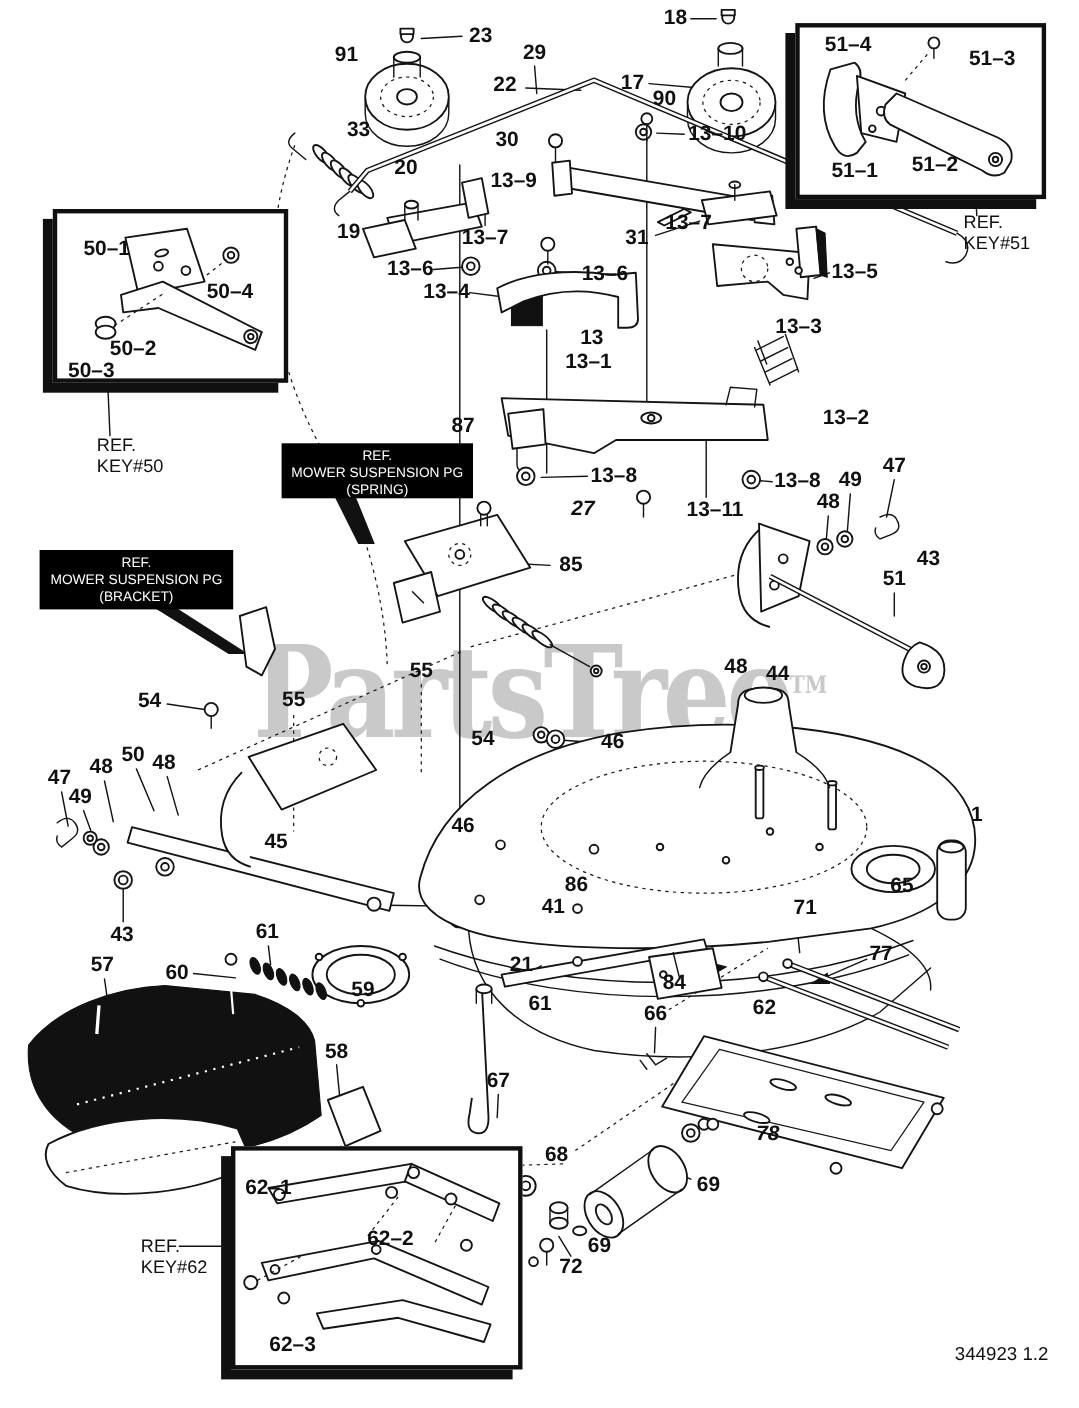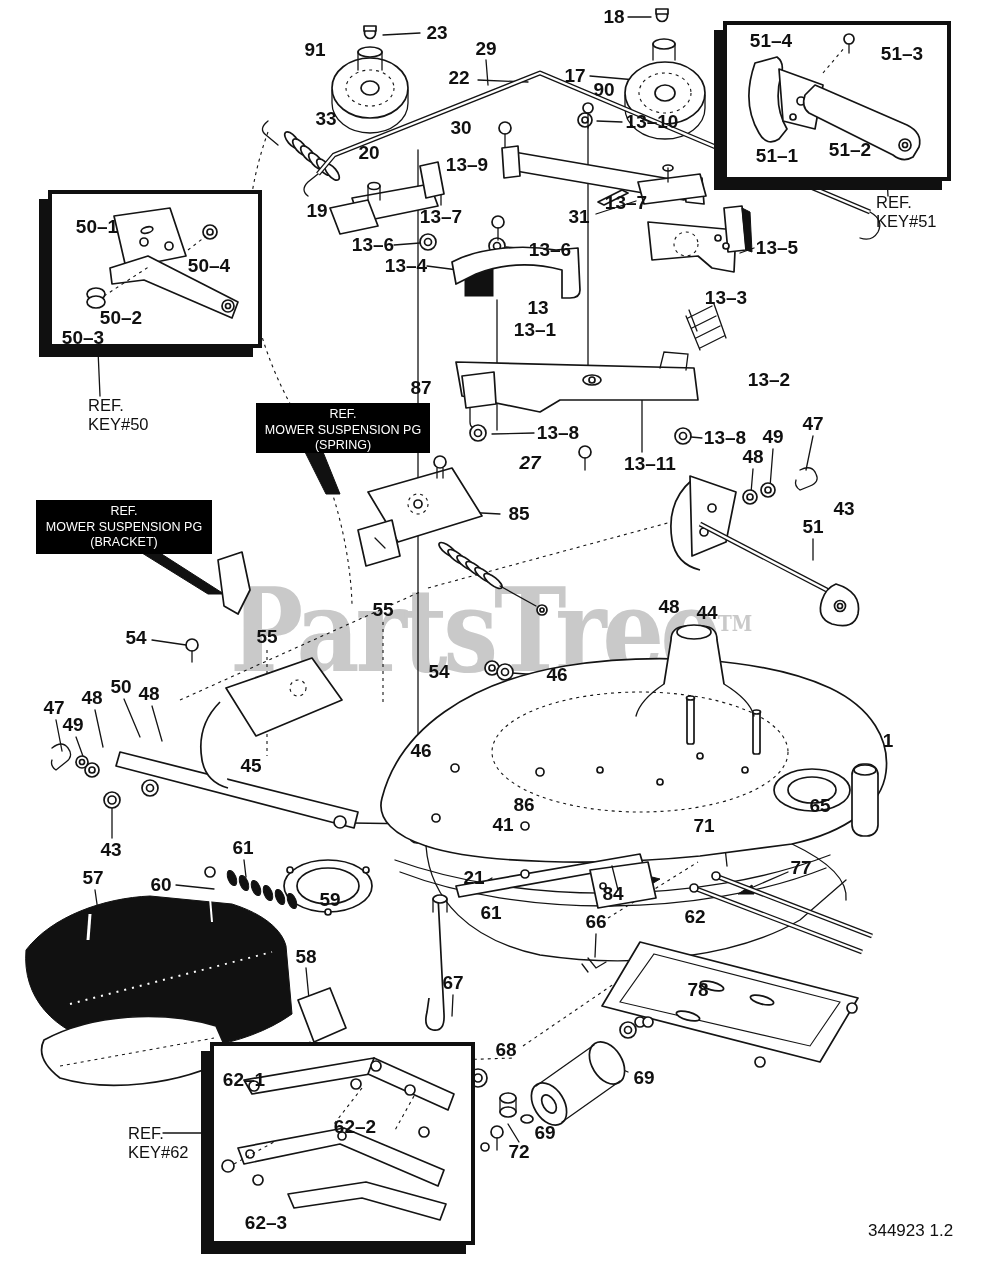--- a/index.html
+++ b/index.html
@@ -478,35 +478,35 @@
       <span class="callout" style="left: 149px; top: 694px;">48</span>
       <span class="callout" style="left: 92px; top: 698px;">48</span>
       <span class="callout" style="left: 54px; top: 708px;">47</span>
       <span class="callout" style="left: 73px; top: 725px;">49</span>
       <span class="callout" style="left: 251px; top: 766px;">45</span>
       <span class="callout" style="left: 421px; top: 751px;">46</span>
       <span class="callout" style="left: 111px; top: 850px;">43</span>
       <span class="callout" style="left: 243px; top: 848px;">61</span>
       <span class="callout" style="left: 888px; top: 741px;">1</span>
       <span class="callout" style="left: 820px; top: 806px;">65</span>
-      <span class="callout" style="left: 704px; top: 826px;">71</span>
+      <span class="callout" style="left: 732px; top: 826px;">71</span>
       <span class="callout" style="left: 801px; top: 868px; text-align: center;">77</span>
       <span class="callout" style="left: 524px; top: 805px; text-align: center;">86</span>
       <span class="callout" style="left: 503px; top: 825px;">41</span>
       <span class="callout" style="left: 93px; top: 878px;">57</span>
       <span class="callout" style="left: 161px; top: 885px;">60</span>
       <span class="callout" style="left: 330px; top: 900px;">59</span>
       <span class="callout" style="left: 474px; top: 878px;">21</span>
       <span class="callout" style="left: 491px; top: 913px;">61</span>
       <span class="callout" style="left: 613px; top: 894px;">84</span>
       <span class="callout" style="left: 596px; top: 922px;">66</span>
       <span class="callout" style="left: 695px; top: 917px;">62</span>
       <span class="callout" style="left: 306px; top: 957px;">58</span>
       <span class="callout" style="left: 453px; top: 983px;">67</span>
-      <span class="callout" style="left: 698px; top: 990px;">78</span>
+      <span class="callout" style="left: 698px; top: 1031px; font-style: italic;">78</span>
       <span class="callout" style="left: 506px; top: 1050px;">68</span>
       <span class="callout" style="left: 644px; top: 1078px;">69</span>
       <span class="callout" style="left: 545px; top: 1133px;">69</span>
       <span class="callout" style="left: 519px; top: 1152px;">72</span>
       <span class="callout" style="left: 97px; top: 227px;">50–1</span>
       <span class="callout" style="left: 209px; top: 266px;">50–4</span>
       <span class="callout" style="left: 121px; top: 318px;">50–2</span>
       <span class="callout" style="left: 83px; top: 338px;">50–3</span>
       <span class="callout" style="left: 771px; top: 41px;">51–4</span>
       <span class="callout" style="left: 902px; top: 54px;">51–3</span>

